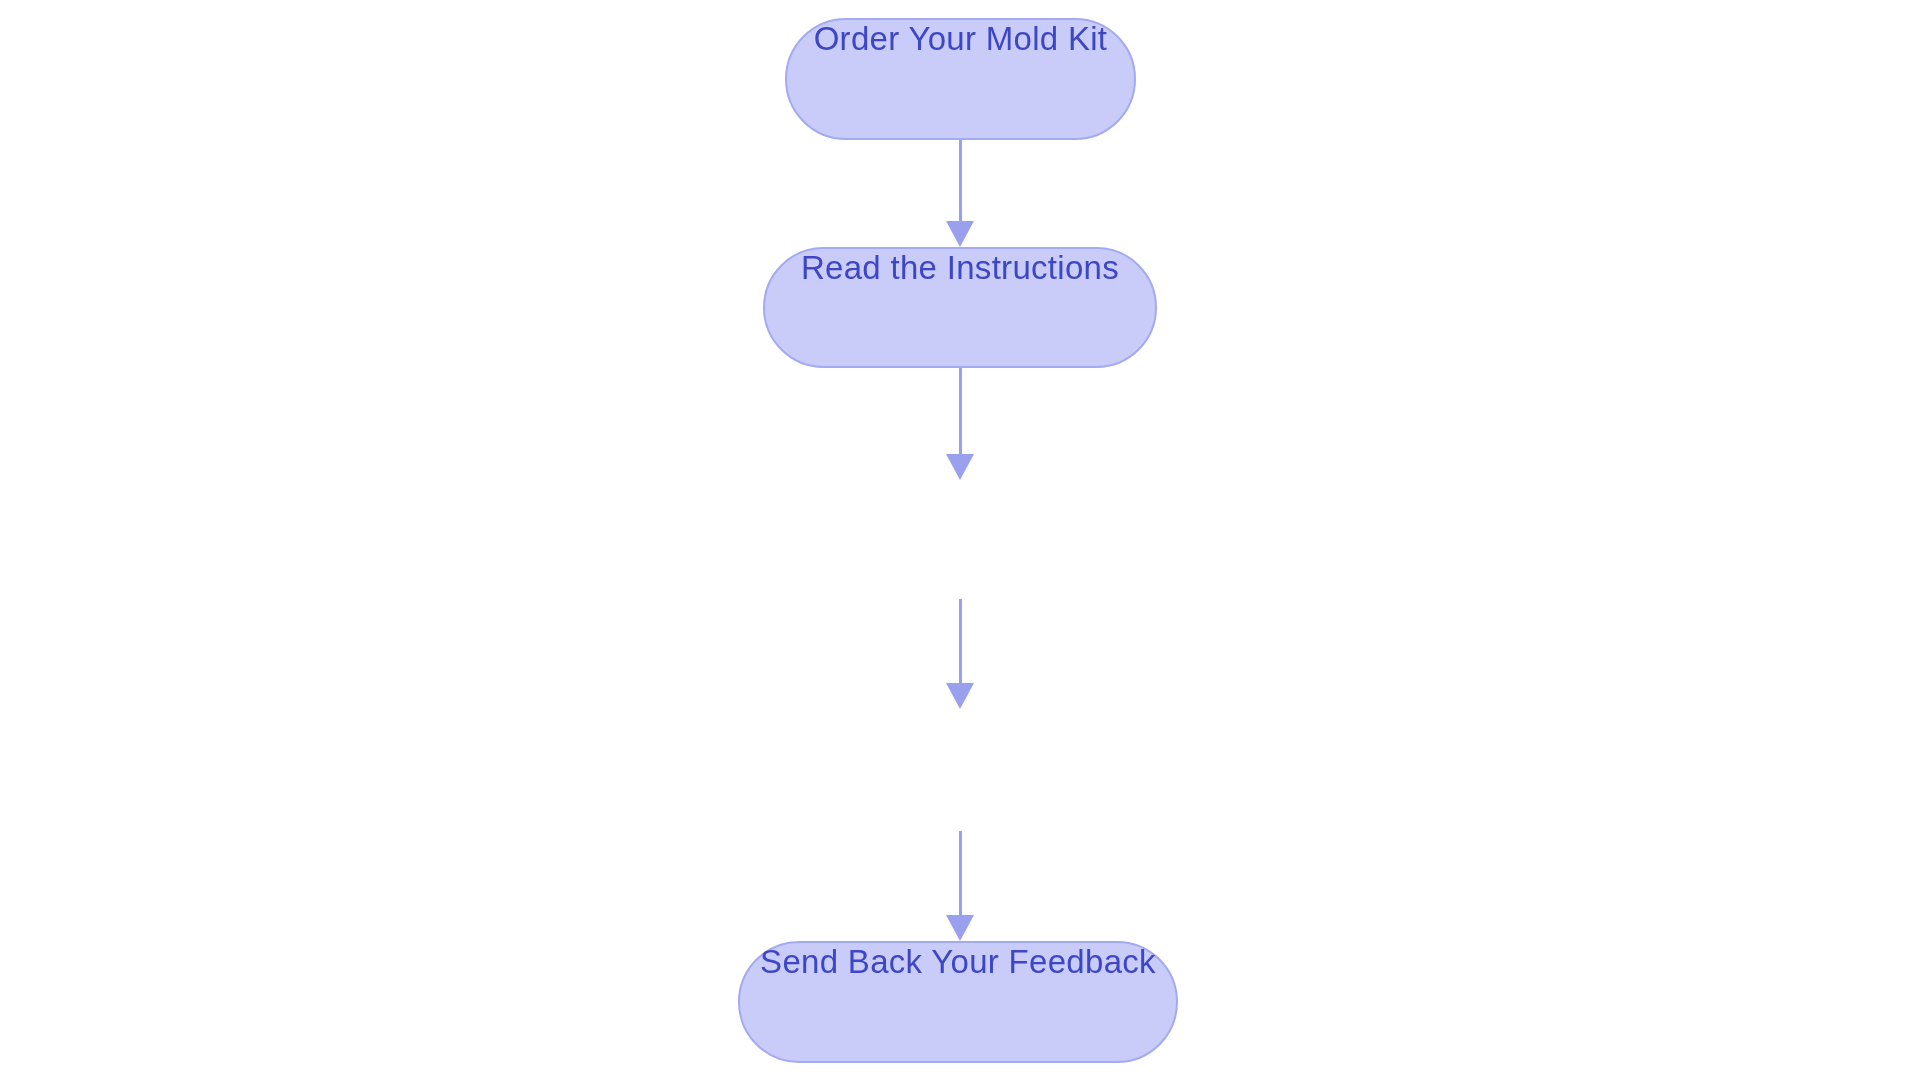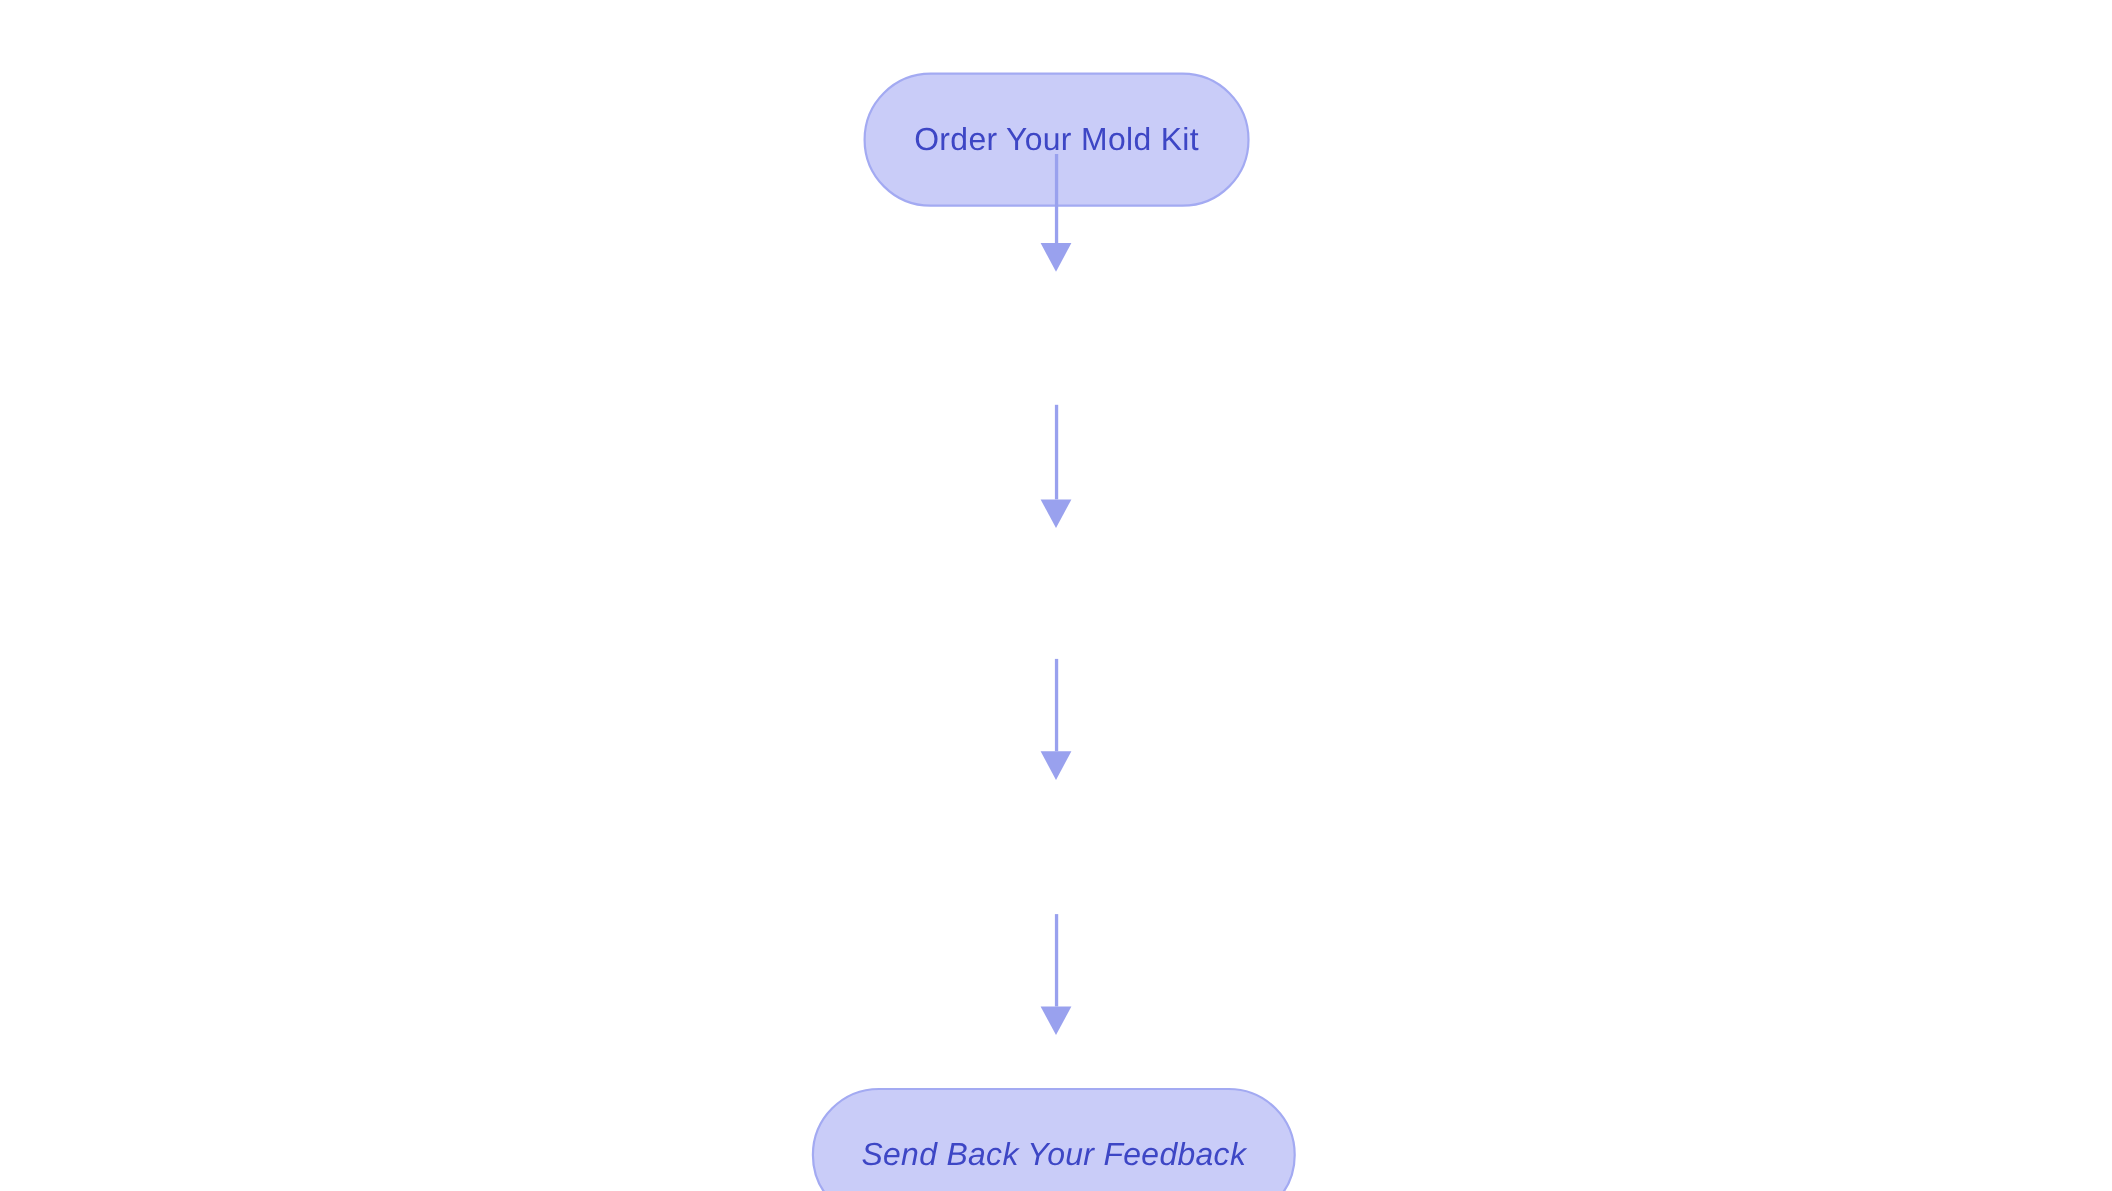--- a/index.html
+++ b/index.html
@@ -18,38 +18,36 @@
     font-family: "Liberation Sans", "DejaVu Sans", sans-serif;
   }
   .canvas {
     position: relative;
     width: 1920px;
     height: 1083px;
   }
   .flow-node {
     position: absolute;
     display: flex;
-    align-items: center;
     justify-content: center;
     background: var(--node-fill);
     border: 2px solid var(--node-border);
     border-radius: 61px;
     color: var(--node-text);
-    font-size: 29px;
+    font-size: 33px;
     font-weight: 400;
     letter-spacing: 0.3px;
     text-align: center;
     white-space: nowrap;
-    margin-top: 48px;
   }
   .node-1 { left: 785px; top: 18px;  width: 351px; height: 122px; }
   .node-2 { left: 763px; top: 247px; width: 394px; height: 121px; }
   .node-3 { left: 748px; top: 480px; width: 425px; height: 119px; }
   .node-4 { left: 780px; top: 709px; width: 359px; height: 122px; }
-  .node-5 { left: 738px; top: 941px; width: 440px; height: 122px; font-style: italic; }
+  .node-5 { left: 738px; top: 941px; width: 440px; height: 122px; }
   .arrow {
     position: absolute;
     left: 946px;
     width: 28px;
     display: flex;
     flex-direction: column;
     align-items: center;
   }
   .arrow-1 { top: 140px; height: 107px; }
   .arrow-2 { top: 368px; height: 112px; }
@@ -75,20 +73,23 @@
 
   <div class="flow-node node-1">
     <span>Order Your Mold Kit</span>
   </div>
 
   <div class="arrow arrow-1">
     <div class="arrow-line"></div>
     <div class="arrow-head"></div>
   </div>
 
+  <div class="flow-node node-2">
+    <span>Read the Instructions</span>
+  </div>
 
   <div class="arrow arrow-2">
     <div class="arrow-line"></div>
     <div class="arrow-head"></div>
   </div>
 
 
   <div class="arrow arrow-3">
     <div class="arrow-line"></div>
     <div class="arrow-head"></div>

